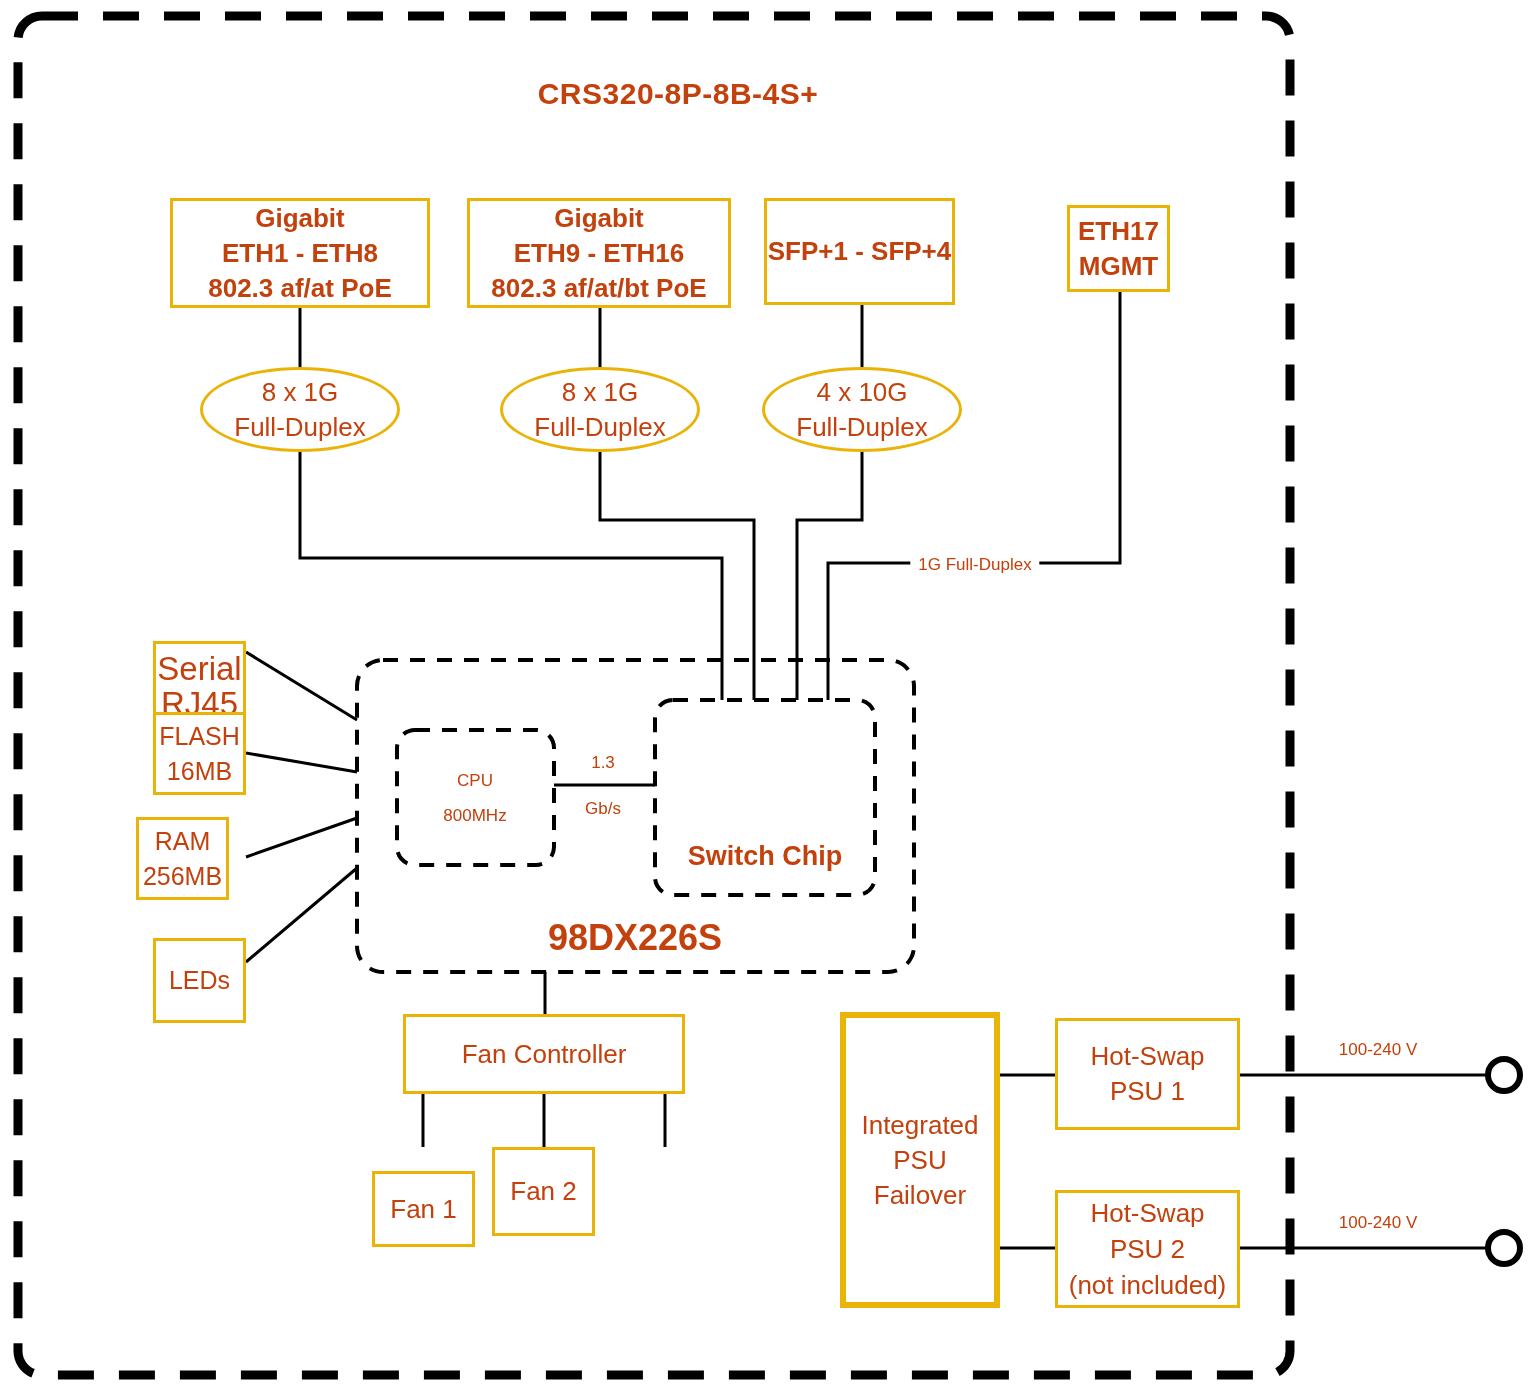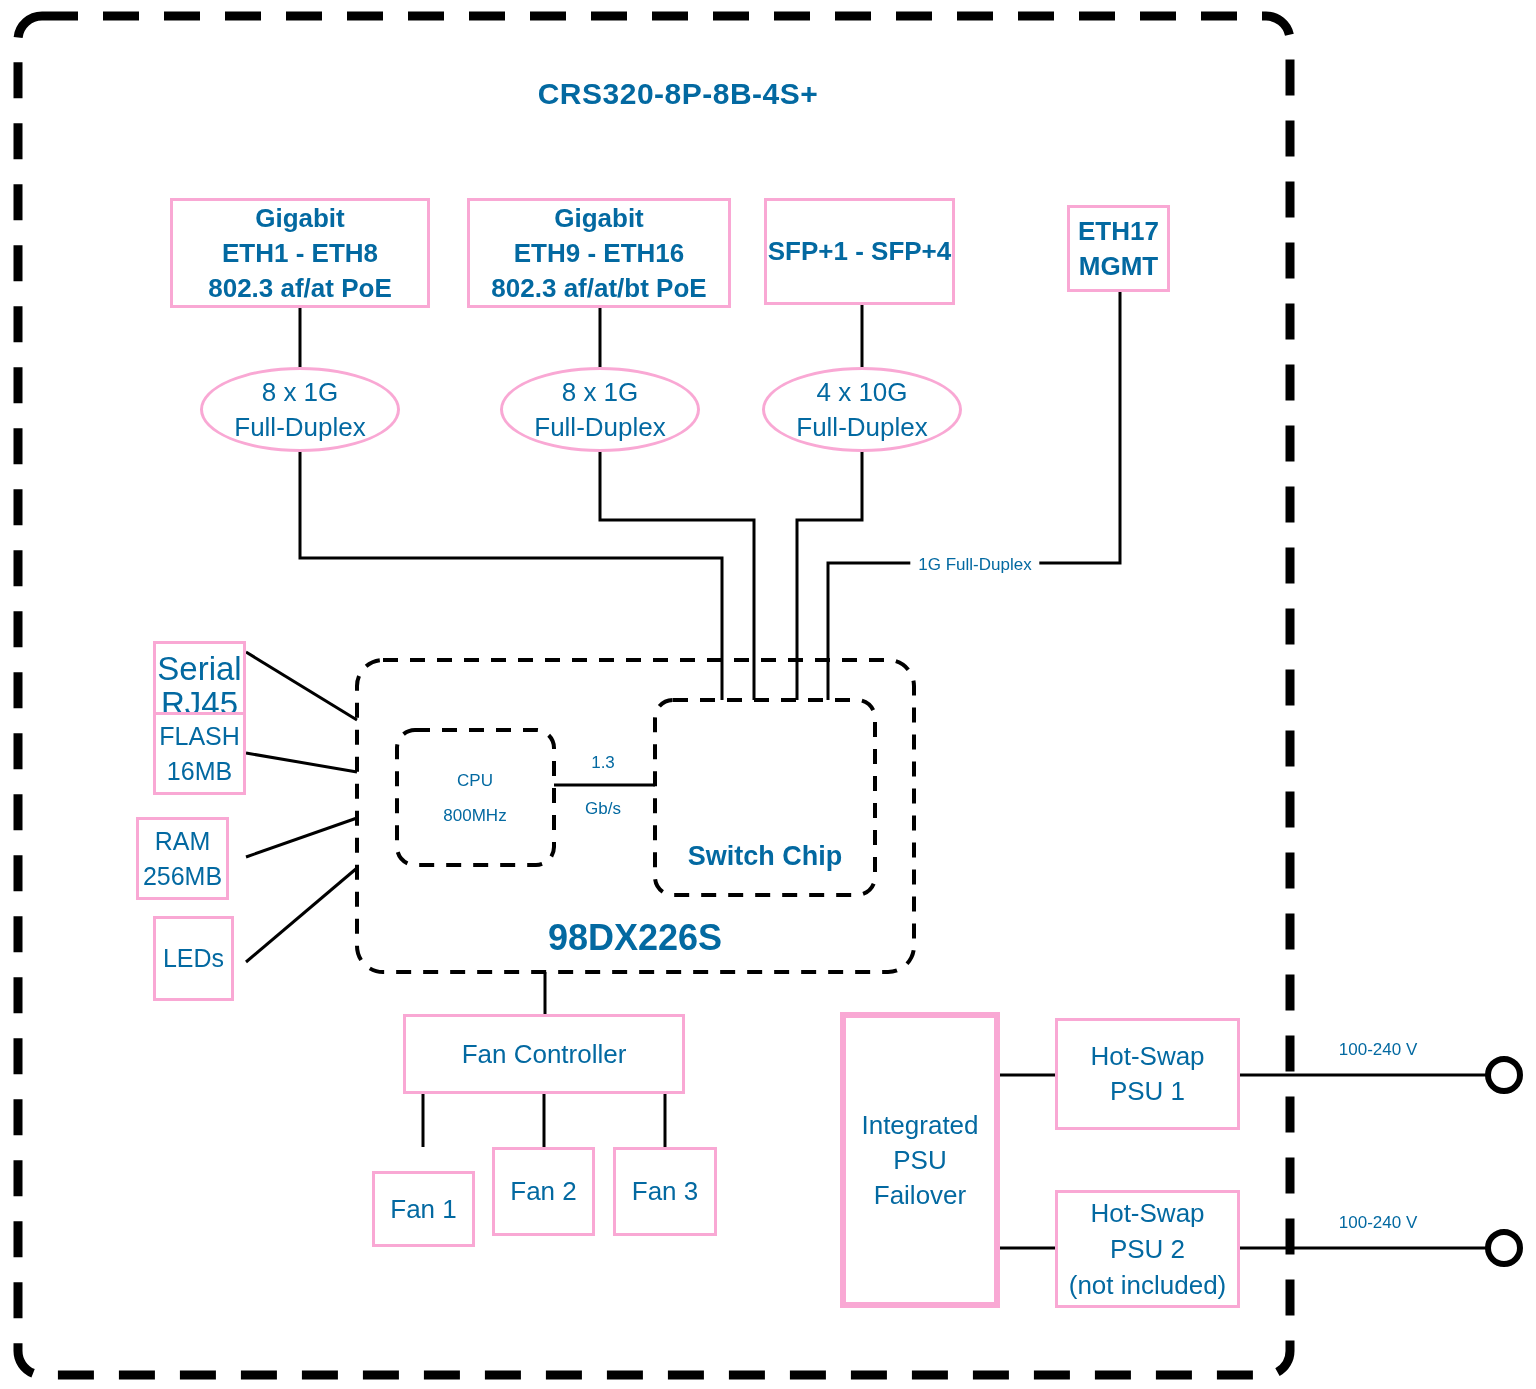--- a/index.html
+++ b/index.html
@@ -1,22 +1,22 @@
 <!DOCTYPE html>
 <html><head>
 <meta charset="utf-8">
 <style>
   html,body{margin:0;padding:0;background:#fff;}
   .stage{
     position:relative;width:1536px;height:1389px;background:#ffffff;
-    font-family:"Liberation Sans",sans-serif;color:#0369a1;overflow:hidden;
+    font-family:"Liberation Sans",sans-serif;color:#c2410c;overflow:hidden;
   }
   svg.wires{position:absolute;left:0;top:0;z-index:1;}
   .node{
-    position:absolute;z-index:2;background:#fff;border:3px solid #f9a8d4;
+    position:absolute;z-index:2;background:#fff;border:3px solid #eab308;
     display:flex;flex-direction:column;align-items:center;justify-content:center;
     text-align:center;white-space:pre-line;font-size:26px;line-height:35px;
     box-sizing:border-box;
   }
   .bold{font-weight:700;}
   .ellipse{border-radius:50%;}
   .thick{border-width:6px;}
   .floating{
     position:absolute;z-index:3;transform:translate(-50%,-50%);
     text-align:center;white-space:pre-line;font-size:17px;line-height:35px;
@@ -92,36 +92,35 @@
 Full-Duplex</div>
 
   <div class="floating bg" style="left:975px;top:564px;">1G Full-Duplex</div>
 
   <div class="node" style="left:153px;top:608px;width:93px;height:89px;font-size:33px;margin-top:33px;">Serial
 RJ45</div>
   <div class="node" style="left:153px;top:712px;width:93px;height:83px;font-size:25px;text-align:center;">FLASH
 16MB</div>
   <div class="node" style="left:136px;top:817px;width:93px;height:83px;font-size:25px;">RAM
 256MB</div>
-  <div class="node" style="left:153px;top:916px;width:81px;height:85px;font-size:25px;">LEDs</div>
+  <div class="node" style="left:153px;top:938px;width:93px;height:85px;font-size:25px;">LEDs</div>
 
   <div class="floating" style="left:475px;top:798px;">CPU
 800MHz</div>
 
   <div class="floating" style="left:603px;top:762px;">1.3</div>
   <div class="floating" style="left:603px;top:808px;">Gb/s</div>
 
   <div class="floating chip-name" style="left:765px;top:856px;">Switch Chip</div>
 
   <div class="floating soc-name" style="left:635px;top:937px;">98DX226S</div>
 
   <div class="node" style="left:403px;top:1014px;width:282px;height:80px;">Fan Controller</div>
   <div class="node" style="left:372px;top:1147px;width:103px;height:76px;margin-top:24px;">Fan 1</div>
   <div class="node" style="left:492px;top:1147px;width:103px;height:89px;">Fan 2</div>
-  <div class="node" style="left:613px;top:1147px;width:104px;height:89px;">Fan 3</div>
 
   <div class="node thick" style="left:840px;top:1012px;width:160px;height:296px;">Integrated
 PSU
 Failover</div>
   <div class="node" style="left:1055px;top:1018px;width:185px;height:112px;">Hot-Swap
 PSU 1</div>
   <div class="node" style="left:1055px;top:1190px;width:185px;height:118px;line-height:36px;">Hot-Swap
 PSU 2
 (not included)</div>
 

